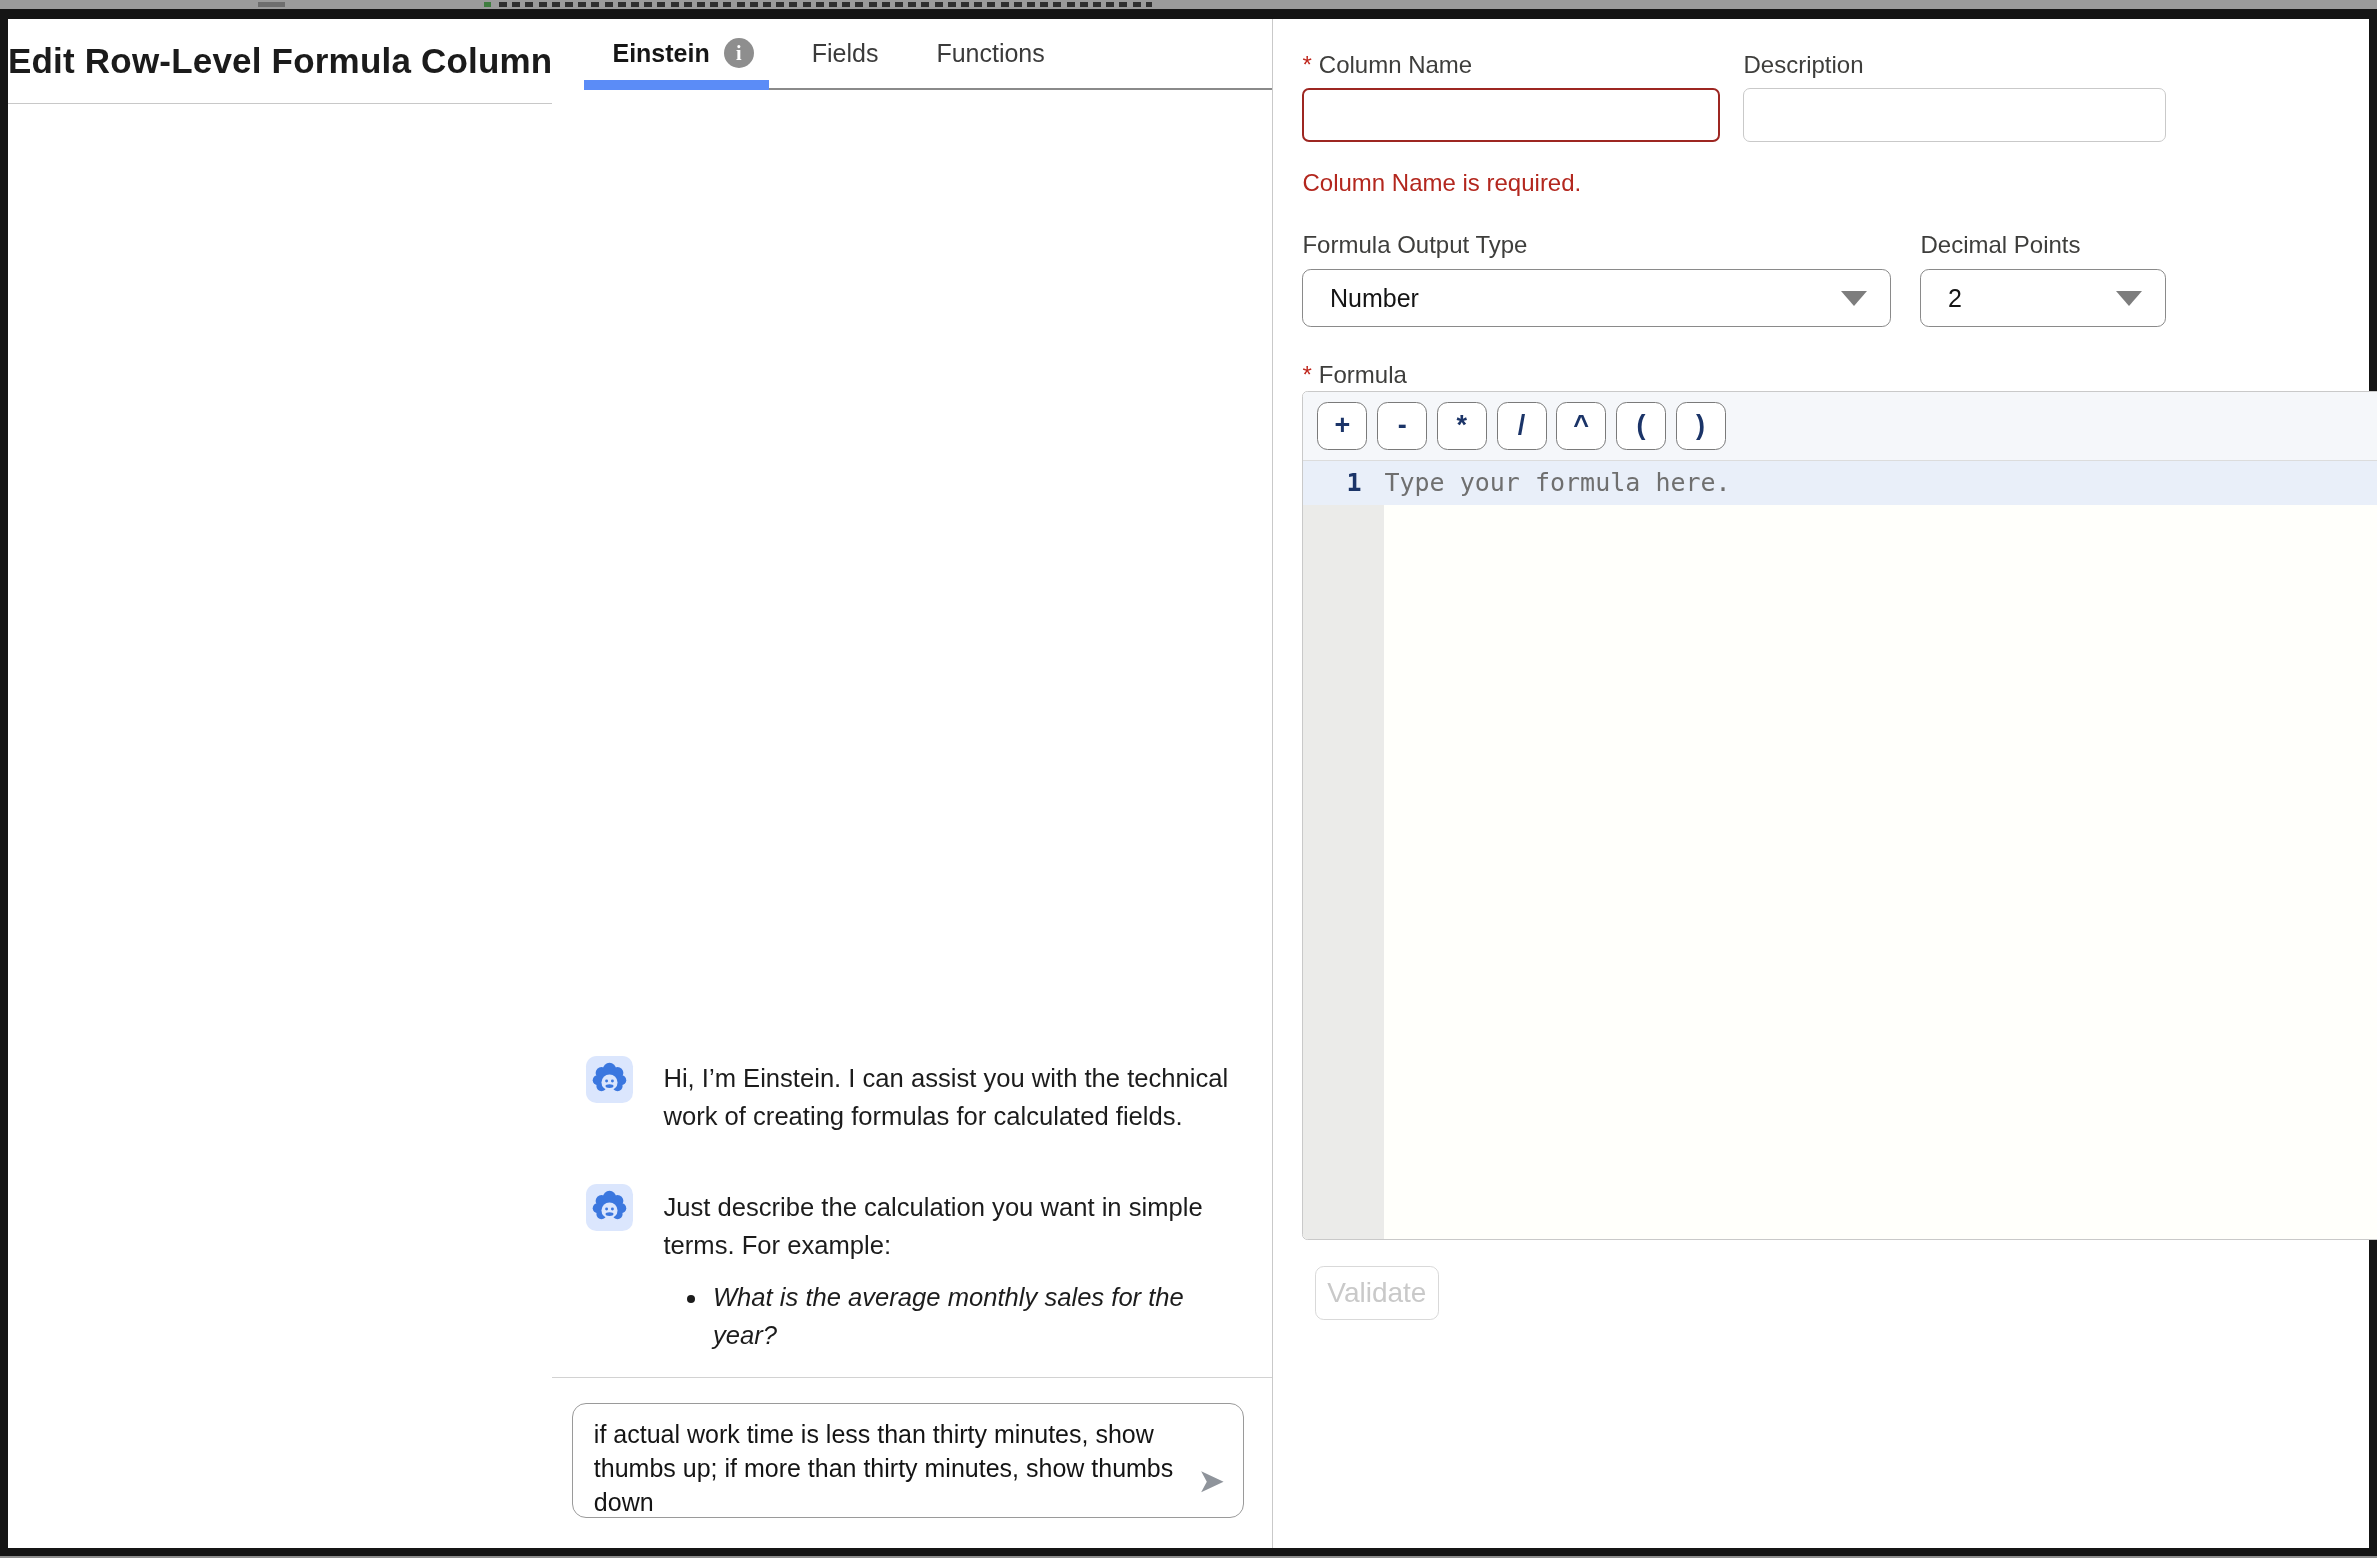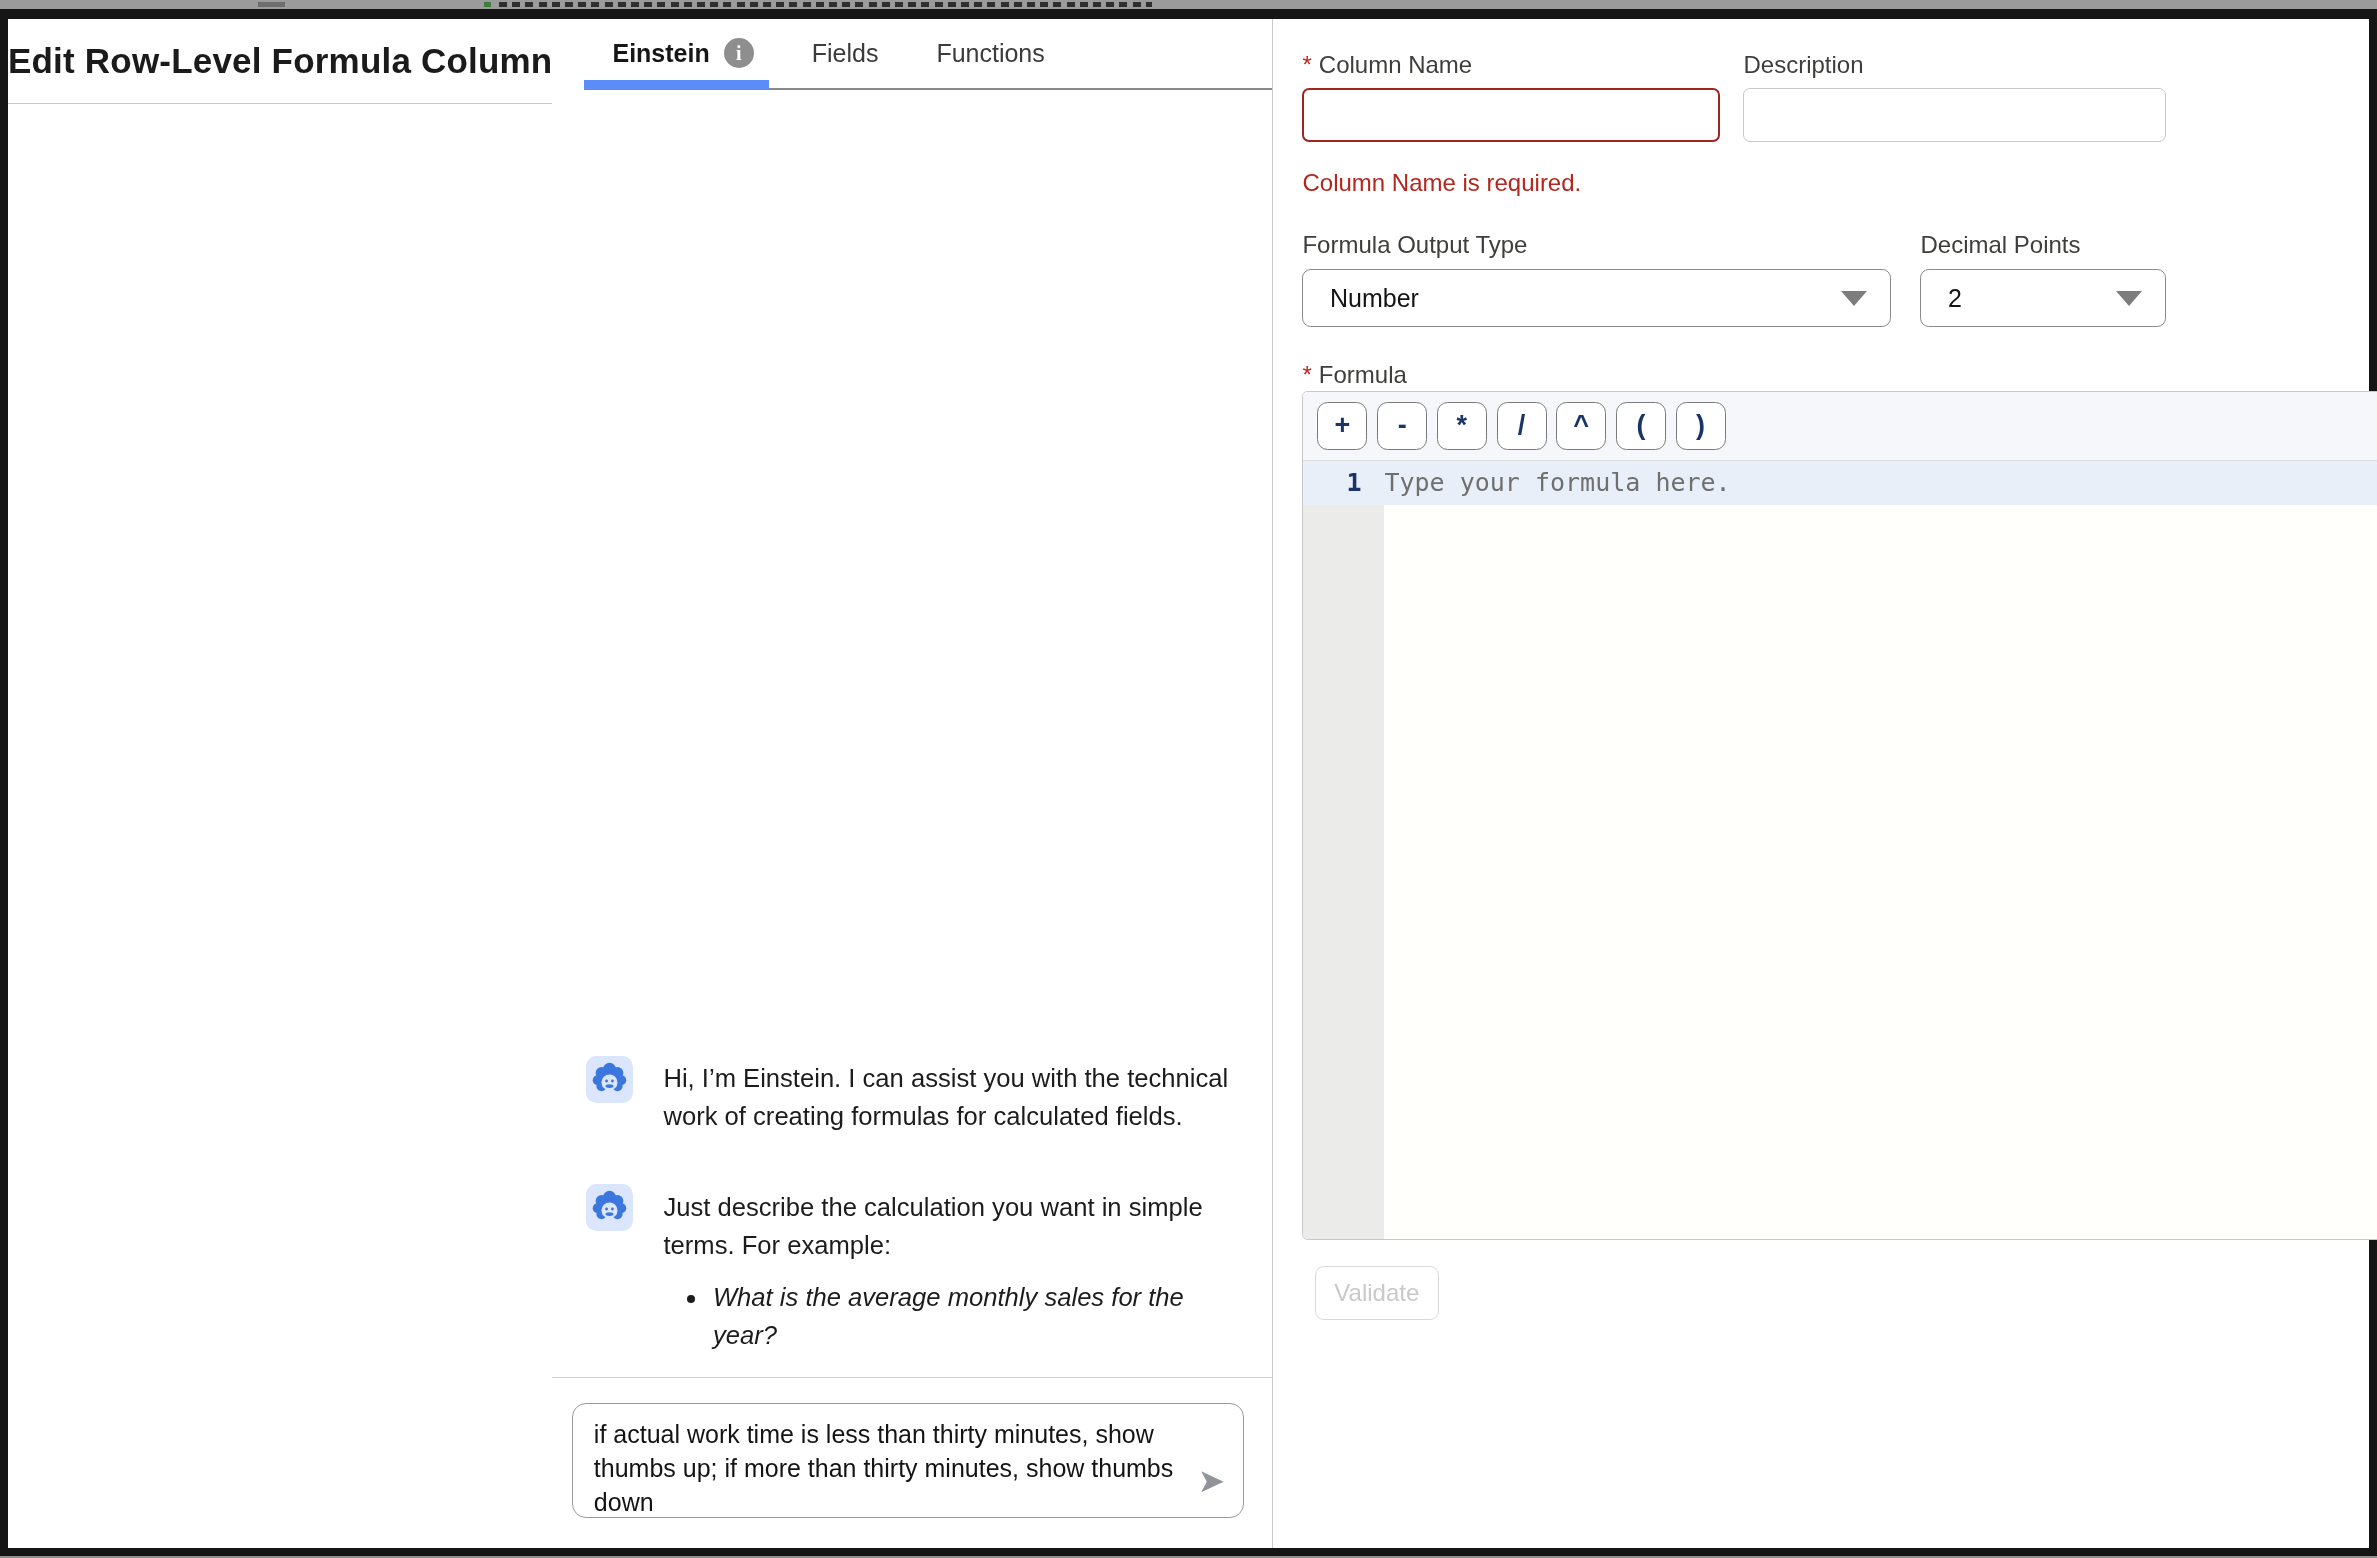--- a/index.html
+++ b/index.html
@@ -88,21 +88,21 @@
   .fx-editor { flex:1; min-height:0; display:flex; flex-direction:column;
                font-family:"DejaVu Sans Mono", monospace; font-size:25px; }
   .fx-line1 { height:44px; flex:none; background:#e9eff9; display:flex; align-items:center; }
   .fx-linenum { width:81px; flex:none; text-align:right; padding-right:23px; color:#1b3468; font-weight:700; }
   .fx-placeholder { color:#6f6f6f; }
   .fx-body { flex:1; display:flex; min-height:0; }
   .fx-gutter-rest { width:81px; flex:none; background:#ebebe9; }
   .fx-content { flex:1; background:#fffffb; }
 
   .validate-btn { margin:26.5px 0 0 12.4px; width:124px; height:54px; background:#fff; border:1.8px solid #d9d9d9;
-                  border-radius:8.8px; color:#c9c9c9; font-size:24px; font-family:"Liberation Sans", sans-serif; }
+                  border-radius:8.8px; color:#c9c9c9; font-size:28px; font-family:"Liberation Sans", sans-serif; }
 
   
   .footer { height:88px; flex:none; background:#fdba74; border-top:1.8px solid #bdbdbd;
             display:flex; align-items:center; justify-content:flex-end; gap:16px; padding-right:12px; }
   .cancel-btn { width:124px; height:54px; background:#fff; border:2.6px solid #6f6f6f; border-radius:8.8px;
                 color:#3478f6; font-size:26.5px; cursor:pointer; font-family:"Liberation Sans", sans-serif; }
   .apply-btn { width:111px; height:54px; background:#c9c9c9; border:none; border-radius:8.8px;
                color:#fff; font-size:20px; font-family:"Liberation Sans", sans-serif; }
 </style>
 </head>

